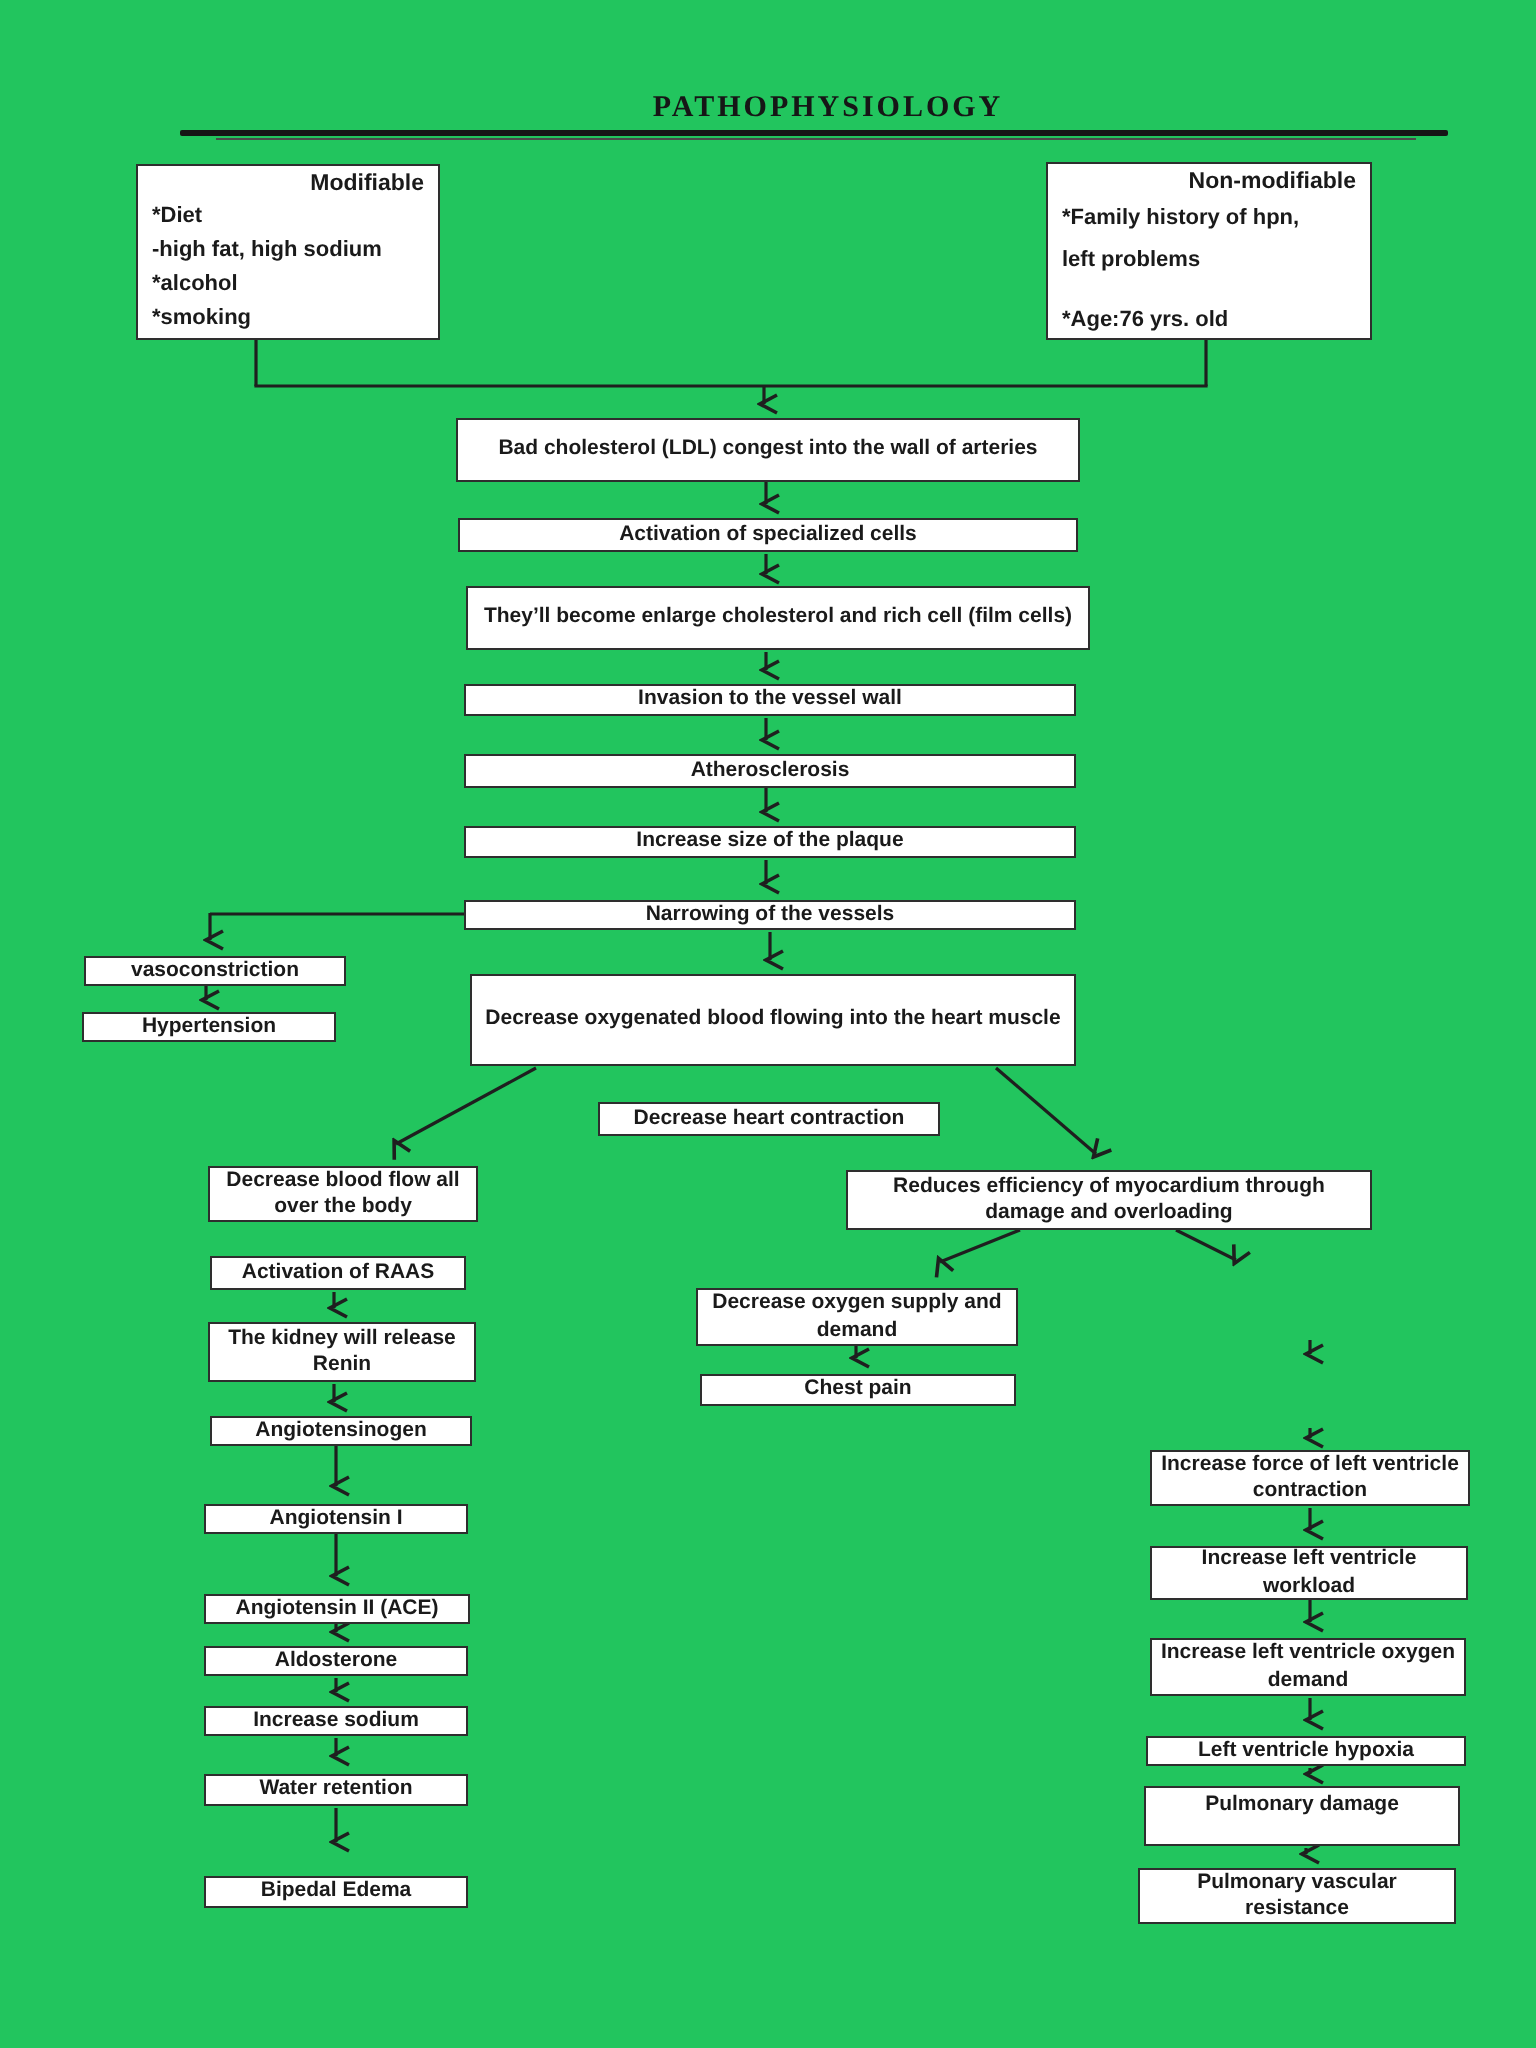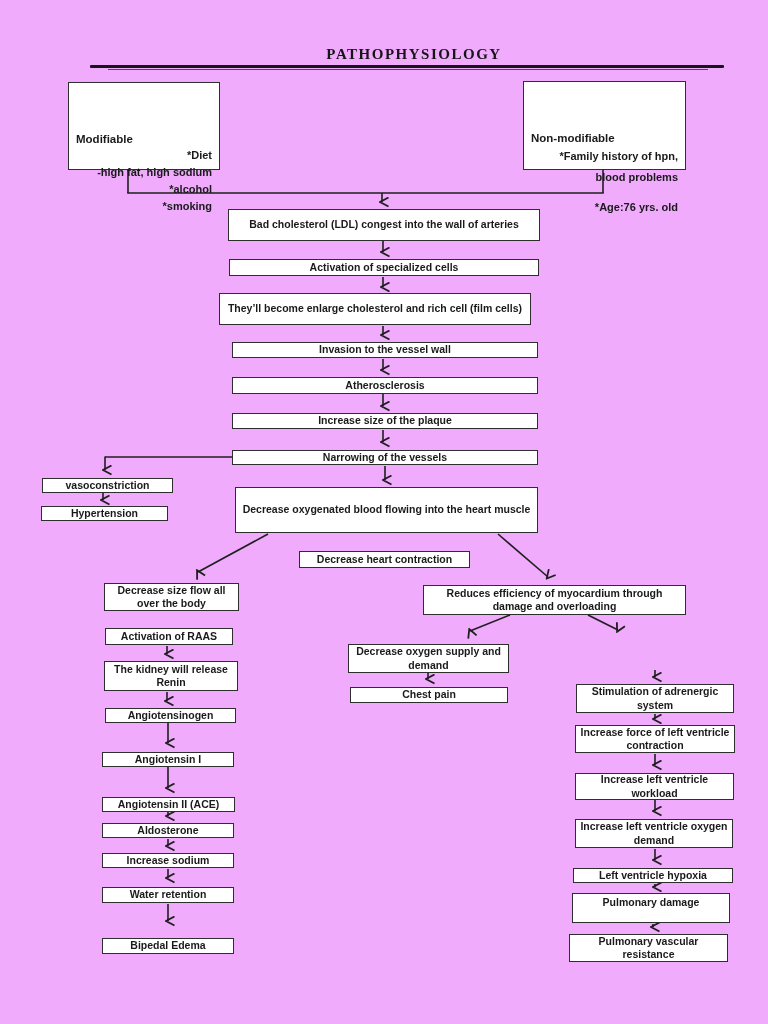--- a/index.html
+++ b/index.html
@@ -1,40 +1,40 @@
 <!DOCTYPE html>
 <html><head>
 <meta charset="utf-8">
 <style>
   html,body{margin:0;padding:0;background:#e9e9e9;}
   .page{
     position:relative;width:768px;height:1024px;margin:0 auto;
-    background:#f0abfc;overflow:hidden;
+    background:#22c55e;overflow:hidden;
     font-family:"Liberation Sans", sans-serif;color:#111;
   }
   .title{
     position:absolute;left:254px;top:46px;width:320px;text-align:center;
     font-family:"Liberation Serif", serif;font-weight:bold;font-size:15px;
     letter-spacing:1.5px;color:#161616;
   }
   .rule-main{position:absolute;left:90px;top:65px;width:634px;height:3px;background:#161616;border-radius:1px;}
   .rule-sub{position:absolute;left:108px;top:69px;width:600px;height:1px;background:#4a4a4a;}
   .node{
     position:absolute;box-sizing:border-box;border:1.6px solid #2e2e2e;background:#fff;
     display:flex;align-items:center;justify-content:center;text-align:center;
     font-weight:bold;font-size:10.5px;line-height:1.25;color:#1a1a1a;
     padding:0 3px;
   }
   .node.top-align{align-items:flex-start;padding-top:2px;}
   .risk-box{
     position:absolute;box-sizing:border-box;border:1.6px solid #2e2e2e;background:#fff;
     font-weight:bold;color:#1a1a1a;padding:2px 7px;
   }
-  .risk-heading{text-align:left;font-size:11.5px;line-height:15px;margin-top:47px;}
-  .risk-box .risk-line{text-align:right;font-size:11px;}
+  .risk-heading{text-align:right;font-size:11.5px;line-height:15px;}
+  .risk-box .risk-line{text-align:left;font-size:11px;}
   .risk-box.tight .risk-line{line-height:17px;min-height:17px;}
   .risk-box.loose .risk-line{line-height:21px;min-height:21px;}
   .risk-box.loose .risk-line.blank{min-height:9px;line-height:9px;}
   svg.connectors{position:absolute;left:0;top:0;z-index:0;}
   .node,.risk-box,.title{z-index:1;}
 </style>
 </head>
 <body>
 
 <div class="page">
@@ -99,55 +99,54 @@
     <div class="risk-heading">Modifiable</div>
     <div class="risk-line">*Diet</div>
     <div class="risk-line">-high fat, high sodium</div>
     <div class="risk-line">*alcohol</div>
     <div class="risk-line">*smoking</div>
   </div>
 
   <div class="risk-box loose" style="left:523px;top:81px;width:163px;height:89px">
     <div class="risk-heading">Non-modifiable</div>
     <div class="risk-line">*Family history of hpn,</div>
-    <div class="risk-line">blood problems</div>
+    <div class="risk-line">left problems</div>
     <div class="risk-line blank"></div>
     <div class="risk-line">*Age:76 yrs. old</div>
   </div>
 
   <div class="node" style="left:228px;top:209px;width:312px;height:32px">Bad cholesterol (LDL) congest into the wall of arteries</div>
   <div class="node" style="left:229px;top:259px;width:310px;height:17px">Activation of specialized cells</div>
-  <div class="node" style="left:219px;top:293px;width:312px;height:32px">They’ll become enlarge cholesterol and rich cell (film cells)</div>
+  <div class="node" style="left:233px;top:293px;width:312px;height:32px">They’ll become enlarge cholesterol and rich cell (film cells)</div>
   <div class="node" style="left:232px;top:342px;width:306px;height:16px">Invasion to the vessel wall</div>
   <div class="node" style="left:232px;top:377px;width:306px;height:17px">Atherosclerosis</div>
   <div class="node" style="left:232px;top:413px;width:306px;height:16px">Increase size of the plaque</div>
   <div class="node" style="left:232px;top:450px;width:306px;height:15px">Narrowing of the vessels</div>
 
   <div class="node" style="left:42px;top:478px;width:131px;height:15px">vasoconstriction</div>
   <div class="node" style="left:41px;top:506px;width:127px;height:15px">Hypertension</div>
 
   <div class="node" style="left:235px;top:487px;width:303px;height:46px">Decrease oxygenated blood flowing into the heart muscle</div>
   <div class="node" style="left:299px;top:551px;width:171px;height:17px">Decrease heart contraction</div>
 
-  <div class="node" style="left:104px;top:583px;width:135px;height:28px">Decrease size flow all over the body</div>
+  <div class="node" style="left:104px;top:583px;width:135px;height:28px">Decrease blood flow all over the body</div>
   <div class="node" style="left:105px;top:628px;width:128px;height:17px">Activation of RAAS</div>
   <div class="node" style="left:104px;top:661px;width:134px;height:30px">The kidney will release Renin</div>
   <div class="node" style="left:105px;top:708px;width:131px;height:15px">Angiotensinogen</div>
   <div class="node" style="left:102px;top:752px;width:132px;height:15px">Angiotensin I</div>
   <div class="node" style="left:102px;top:797px;width:133px;height:15px">Angiotensin II (ACE)</div>
   <div class="node" style="left:102px;top:823px;width:132px;height:15px">Aldosterone</div>
   <div class="node" style="left:102px;top:853px;width:132px;height:15px">Increase sodium</div>
   <div class="node" style="left:102px;top:887px;width:132px;height:16px">Water retention</div>
   <div class="node" style="left:102px;top:938px;width:132px;height:16px">Bipedal Edema</div>
 
   <div class="node" style="left:423px;top:585px;width:263px;height:30px">Reduces efficiency of myocardium through damage and overloading</div>
   <div class="node" style="left:348px;top:644px;width:161px;height:29px">Decrease oxygen supply and demand</div>
   <div class="node" style="left:350px;top:687px;width:158px;height:16px">Chest pain</div>
 
-  <div class="node" style="left:576px;top:684px;width:158px;height:29px">Stimulation of adrenergic system</div>
   <div class="node" style="left:575px;top:725px;width:160px;height:28px">Increase force of left ventricle contraction</div>
   <div class="node" style="left:575px;top:773px;width:159px;height:27px">Increase left ventricle workload</div>
   <div class="node" style="left:575px;top:819px;width:158px;height:29px">Increase left ventricle oxygen demand</div>
   <div class="node" style="left:573px;top:868px;width:160px;height:15px">Left ventricle hypoxia</div>
   <div class="node top-align" style="left:572px;top:893px;width:158px;height:30px">Pulmonary damage</div>
   <div class="node" style="left:569px;top:934px;width:159px;height:28px">Pulmonary vascular resistance</div>
 
 </div>
 
 </body></html>

